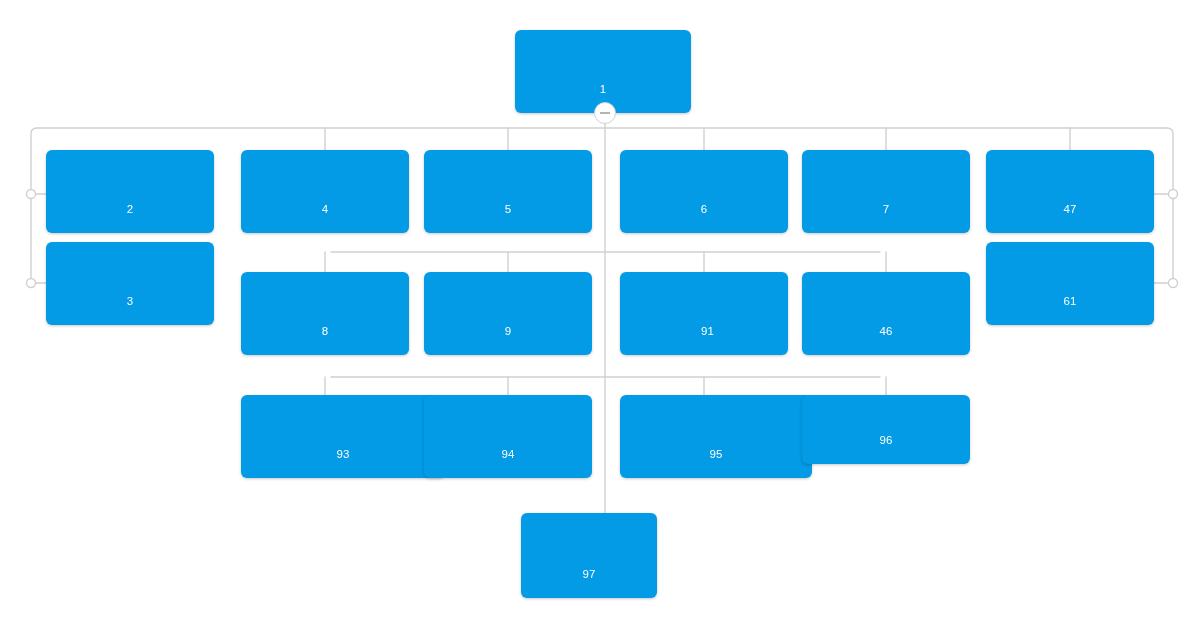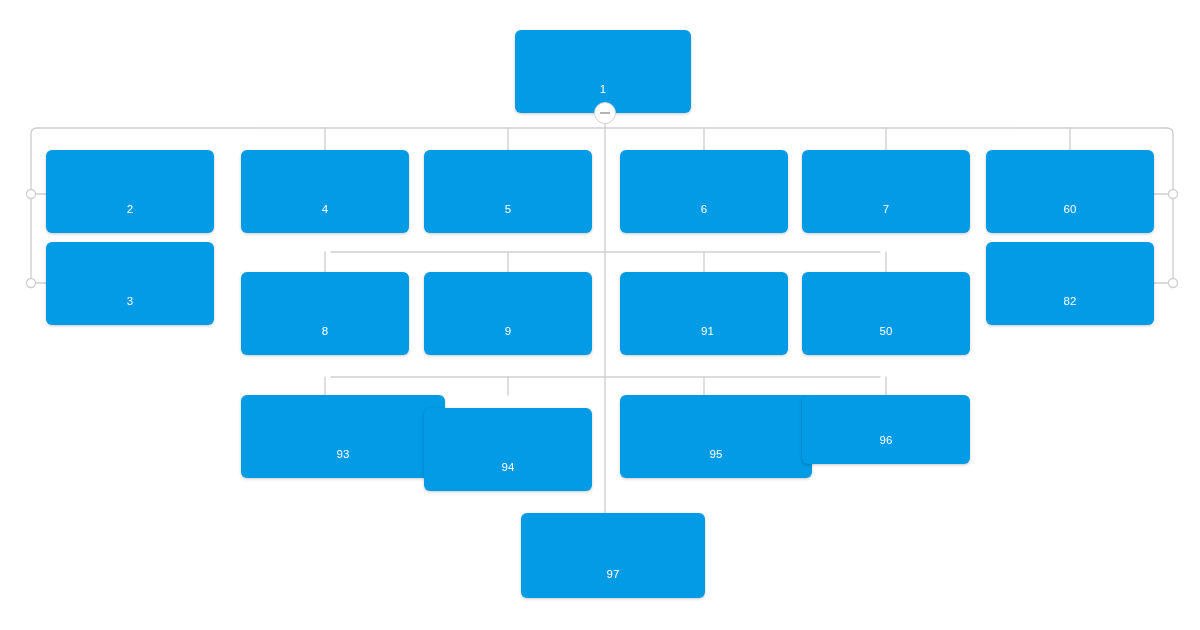--- a/index.html
+++ b/index.html
@@ -118,53 +118,53 @@
       <div class="node" style="left: 424px; top: 150px; width: 168px; height: 83px;">
         <span class="node-label">5</span>
       </div>
       <div class="node" style="left: 620px; top: 150px; width: 168px; height: 83px;">
         <span class="node-label">6</span>
       </div>
       <div class="node" style="left: 802px; top: 150px; width: 168px; height: 83px;">
         <span class="node-label">7</span>
       </div>
       <div class="node" style="left: 986px; top: 150px; width: 168px; height: 83px;">
-        <span class="node-label">60</span>
+        <span class="node-label">47</span>
       </div>
       <div class="node" style="left: 46px; top: 242px; width: 168px; height: 83px;">
         <span class="node-label">3</span>
       </div>
       <div class="node" style="left: 241px; top: 272px; width: 168px; height: 83px;">
         <span class="node-label">8</span>
       </div>
       <div class="node" style="left: 424px; top: 272px; width: 168px; height: 83px;">
         <span class="node-label">9</span>
       </div>
       <div class="node" style="left: 620px; top: 272px; width: 168px; height: 83px; padding-left: 7px;">
         <span class="node-label">91</span>
       </div>
       <div class="node" style="left: 802px; top: 272px; width: 168px; height: 83px;">
-        <span class="node-label">50</span>
+        <span class="node-label">46</span>
       </div>
       <div class="node" style="left: 986px; top: 242px; width: 168px; height: 83px;">
-        <span class="node-label">82</span>
+        <span class="node-label">61</span>
       </div>
       <div class="node" style="left: 241px; top: 395px; width: 204px; height: 83px;">
         <span class="node-label">93</span>
       </div>
-      <div class="node" style="left: 424px; top: 408px; width: 168px; height: 83px;">
+      <div class="node" style="left: 424px; top: 395px; width: 168px; height: 83px;">
         <span class="node-label">94</span>
       </div>
       <div class="node" style="left: 620px; top: 395px; width: 192px; height: 83px;">
         <span class="node-label">95</span>
       </div>
       <div class="node" style="left: 802px; top: 395px; width: 168px; height: 69px;">
         <span class="node-label">96</span>
       </div>
-      <div class="node" style="left: 521px; top: 513px; width: 184px; height: 85px;">
+      <div class="node" style="left: 521px; top: 513px; width: 136px; height: 85px;">
         <span class="node-label">97</span>
       </div>
     </div>
 
 <div class="collapse-toggle" style="left: 594px; top: 102px;">
       <span class="minus"></span>
     </div>
   </div>
 
 </body></html>

